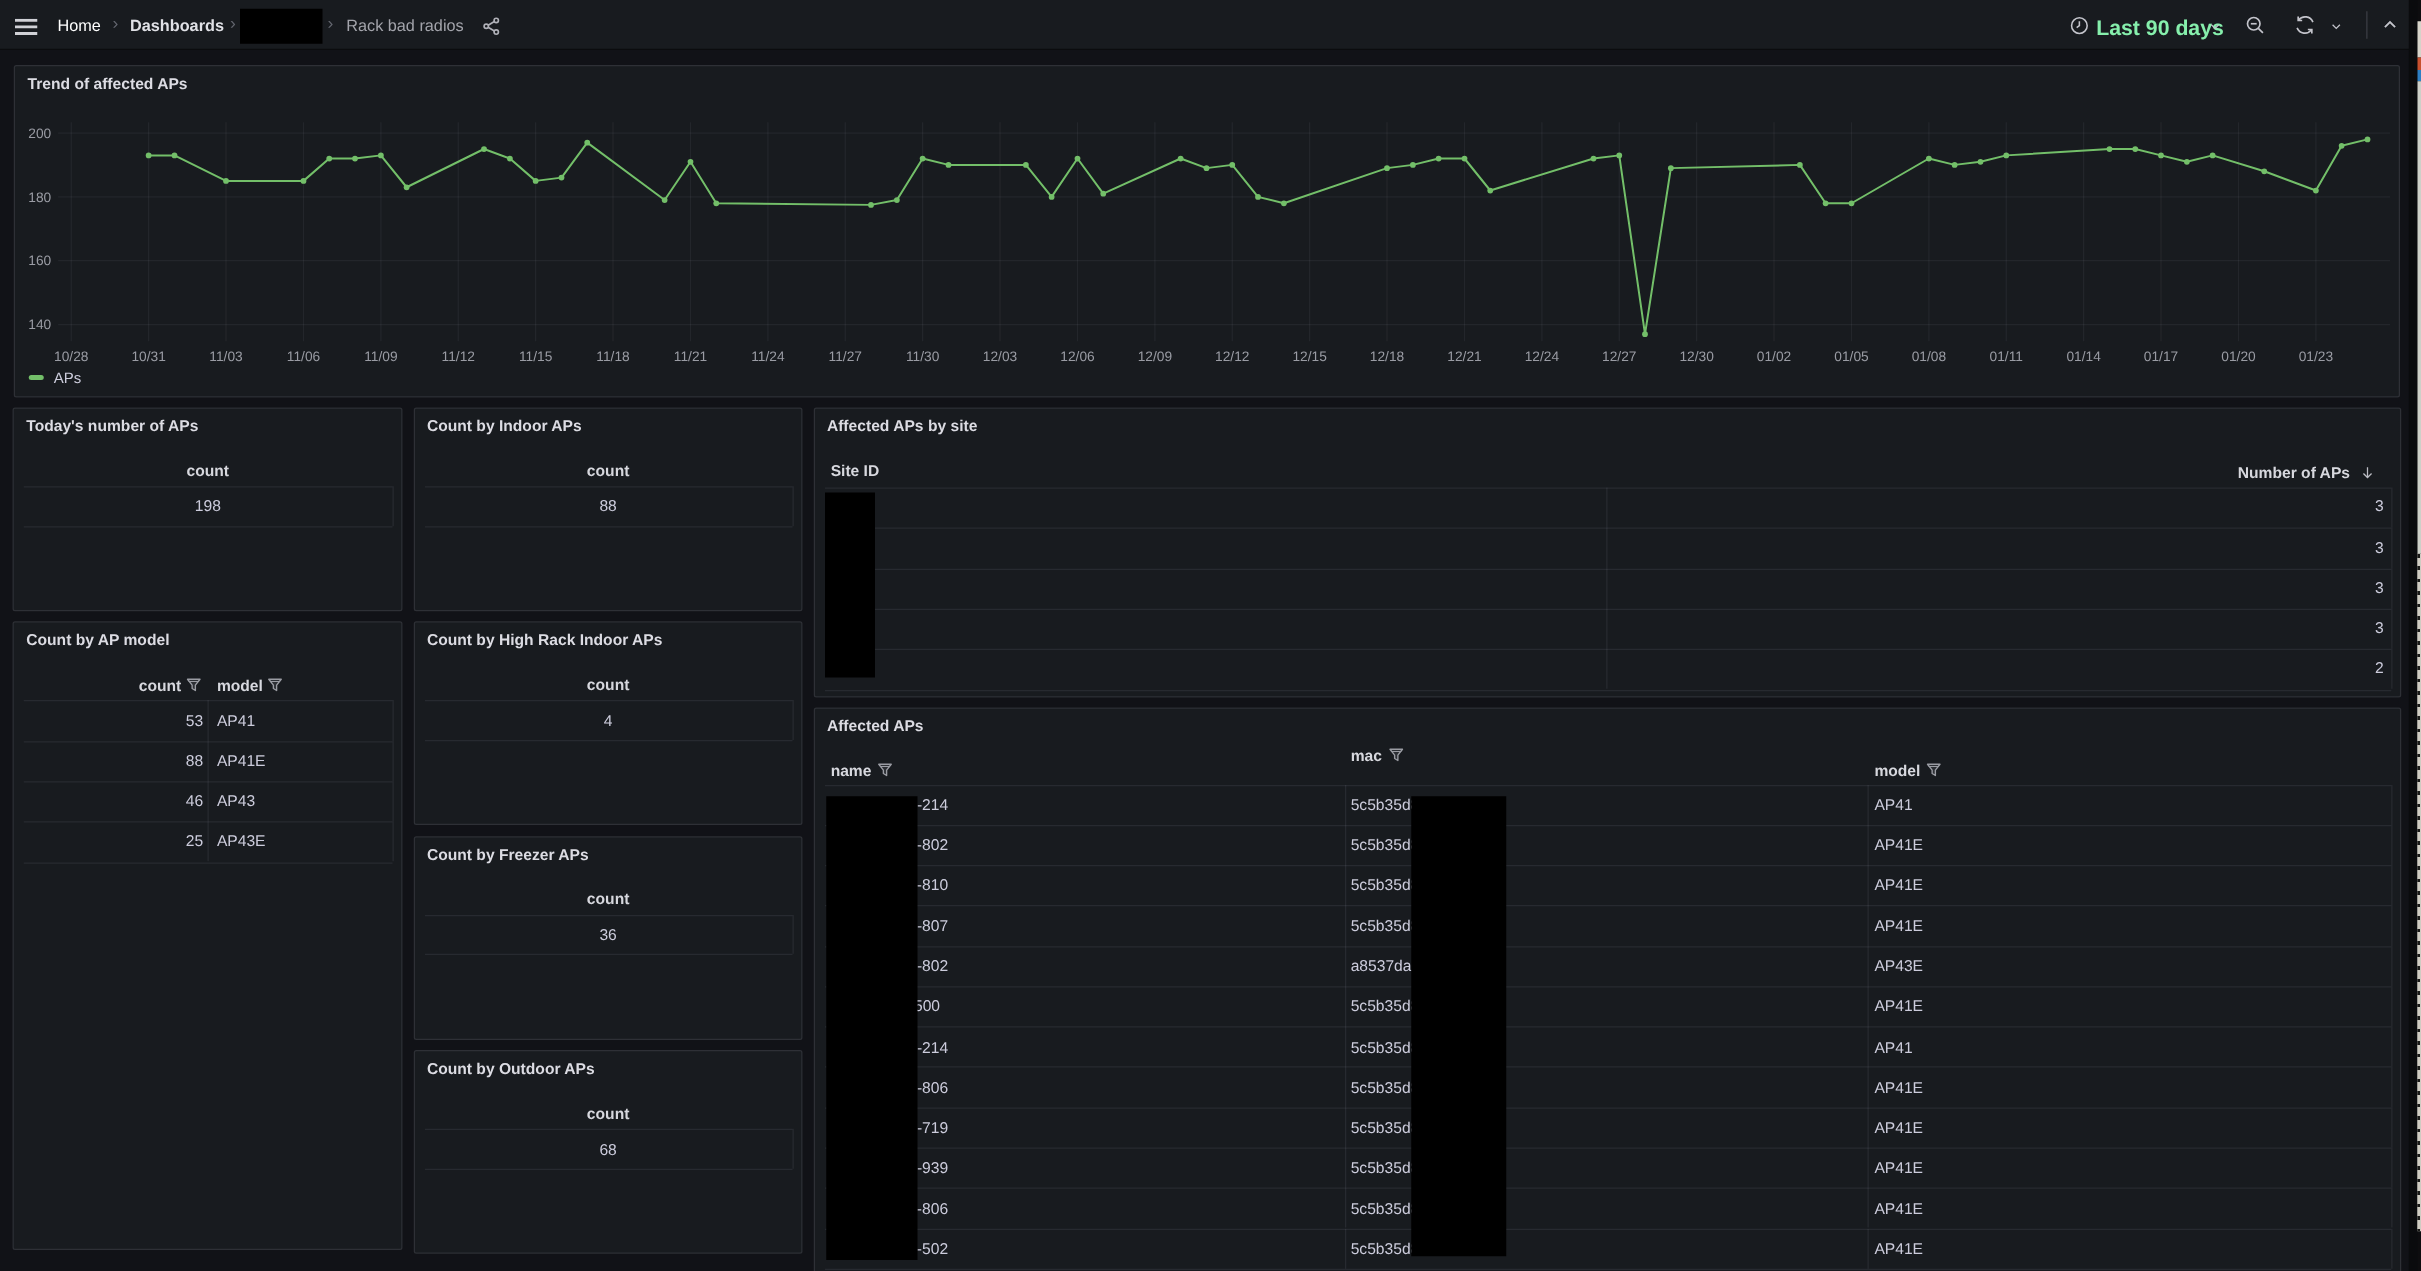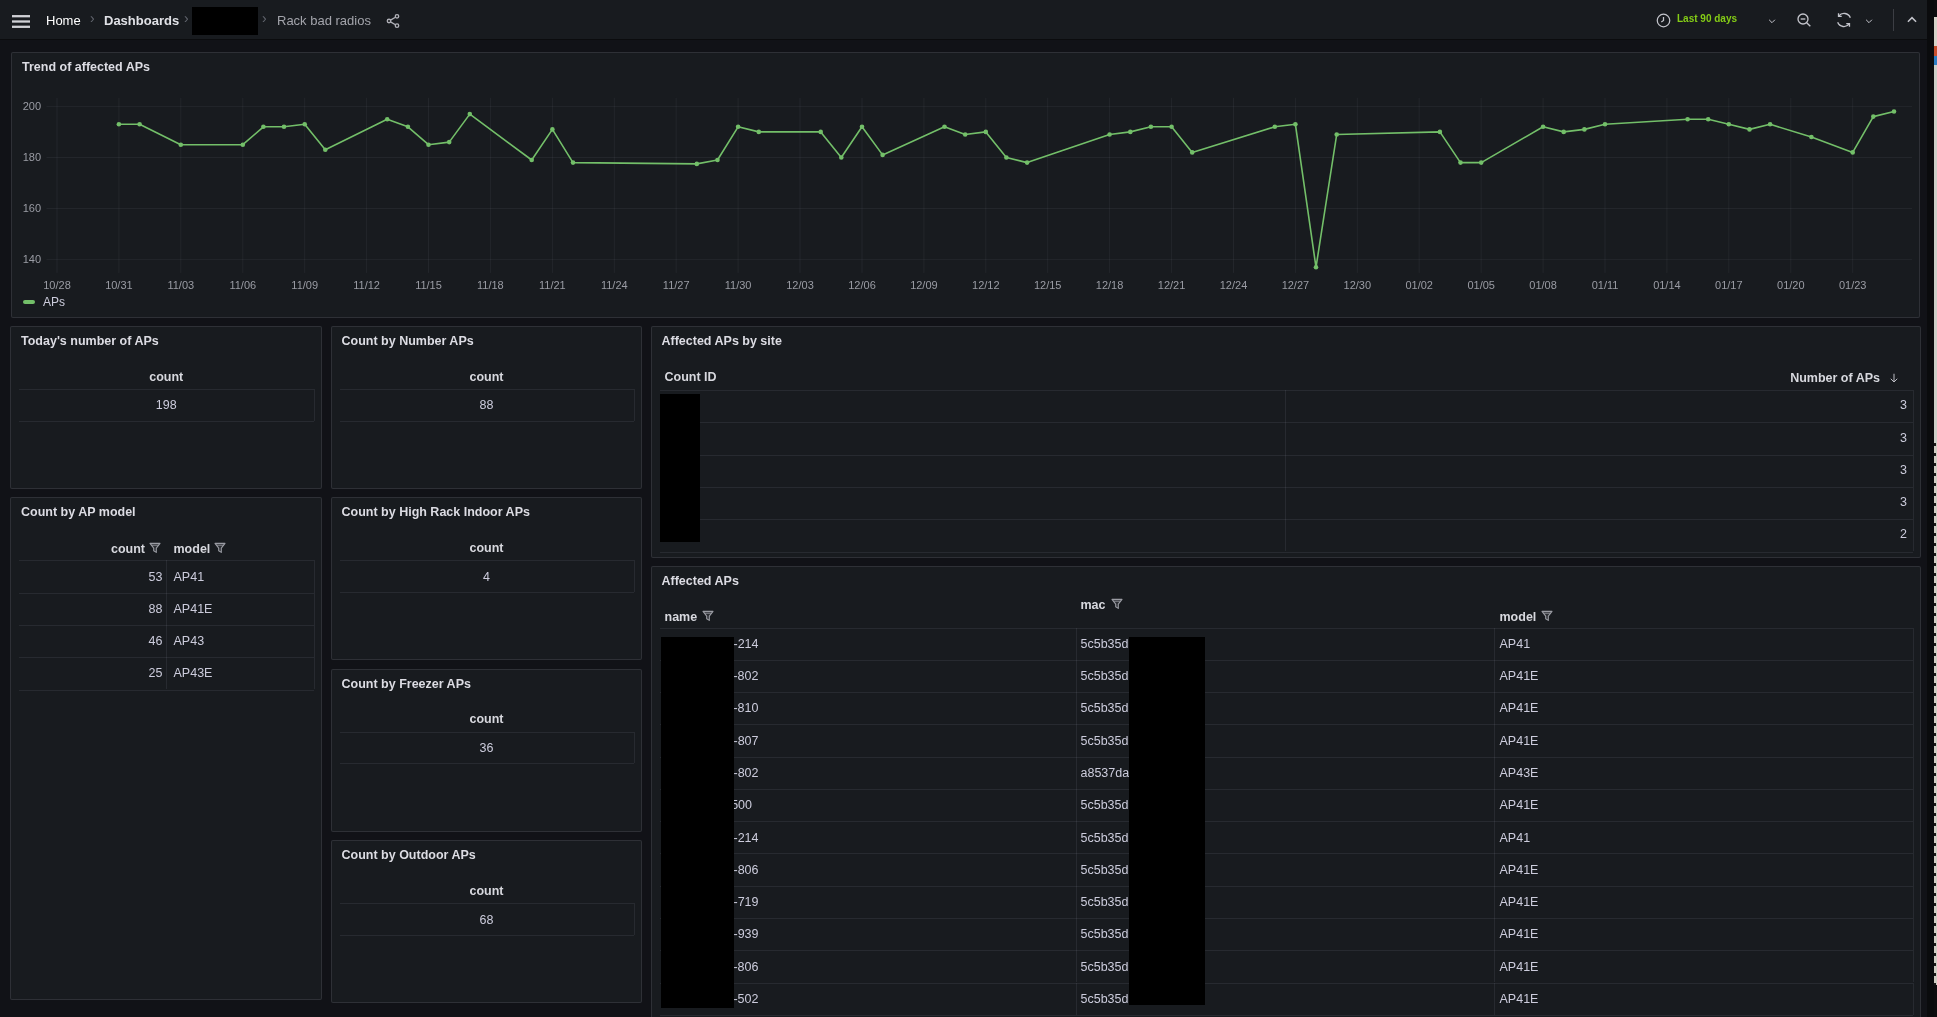--- a/index.html
+++ b/index.html
@@ -29,21 +29,21 @@
       <circle cx="18" cy="5" r="2.6"></circle>
       <circle cx="6" cy="12" r="2.6"></circle>
       <circle cx="18" cy="19" r="2.6"></circle>
       <line x1="8.3" y1="10.7" x2="15.7" y2="6.4"></line>
       <line x1="8.3" y1="13.3" x2="15.7" y2="17.6"></line>
     </svg>
 <svg width="15" height="15" viewBox="0 0 24 24" style="position:absolute;left:1656px;top:13px" fill="none" stroke="#c3c4cb" stroke-width="2">
       <circle cx="12" cy="12" r="10"></circle>
       <polyline points="12,6.5 12,12 8.5,14.5"></polyline>
     </svg>
-<div style="position:absolute;left:1677px;top:13px;font-size:10px;font-weight:600;color:#84cc16">Last 90 days</div>
+<div style="position:absolute;left:1677px;top:13px;font-size:17px;font-weight:600;color:#86efac">Last 90 days</div>
 <svg width="10" height="10" viewBox="0 0 24 24" style="position:absolute;left:1767px;top:16px" fill="none" stroke="#c3c4cb" stroke-width="2.4">
       <polyline points="5,9 12,16 19,9"></polyline>
     </svg>
 <svg width="16" height="16" viewBox="0 0 24 24" style="position:absolute;left:1796px;top:12px" fill="none" stroke="#c3c4cb" stroke-width="2">
       <circle cx="10.5" cy="10.5" r="7.5"></circle>
       <line x1="16" y1="16" x2="21.5" y2="21.5"></line>
       <line x1="7" y1="10.5" x2="14" y2="10.5"></line>
     </svg>
 <svg width="16" height="16" viewBox="0 0 24 24" style="position:absolute;left:1836px;top:12px" fill="none" stroke="#c3c4cb" stroke-width="2">
       <path d="M21.5 8.5A10 10 0 0 0 4.2 6.2"></path>
@@ -191,21 +191,21 @@
   </div>
 <div class="panel" style="left:10px;top:325.5px;width:311.5px;height:163px">
     <div class="ptitle" style="left:10px;top:7px">Today's number of APs</div>
     <div class="th" style="left:8px;top:43px;width:294.5px;text-align:center">count</div>
     <div class="hline" style="left:8px;top:62.8px;width:294.5px"></div>
     <div class="cell" style="left:8px;top:71.8px;width:294.5px;text-align:center">198</div>
     <div class="vline" style="left:302.5px;top:62.8px;height:31.5px"></div>
     <div class="hline" style="left:8px;top:94.3px;width:294.5px"></div>
   </div>
 <div class="panel" style="left:330.5px;top:325.5px;width:311px;height:163px">
-    <div class="ptitle" style="left:10px;top:7px">Count by Number APs</div>
+    <div class="ptitle" style="left:10px;top:7px">Count by Indoor APs</div>
     <div class="th" style="left:8px;top:43px;width:294px;text-align:center">count</div>
     <div class="hline" style="left:8px;top:62.8px;width:294px"></div>
     <div class="cell" style="left:8px;top:71.8px;width:294px;text-align:center">88</div>
     <div class="vline" style="left:302px;top:62.8px;height:31.5px"></div>
     <div class="hline" style="left:8px;top:94.3px;width:294px"></div>
   </div>
 <div class="panel" style="left:330.5px;top:497px;width:311px;height:163px">
     <div class="ptitle" style="left:10px;top:7px">Count by High Rack Indoor APs</div>
     <div class="th" style="left:8px;top:42.5px;width:294px;text-align:center">count</div>
     <div class="hline" style="left:8px;top:62.3px;width:294px"></div>
@@ -256,21 +256,21 @@
     <div class="vline" style="left:302.5px;top:126.9px;height:32.3px"></div>
     <div class="hline" style="left:8px;top:159.2px;width:294.5px"></div>
     <div class="cell" style="left:8px;top:168.4px;width:143.5px;text-align:right">25</div>
     <div class="cell" style="left:162.5px;top:168.4px">AP43E</div>
     <div class="vline" style="left:154.8px;top:159.2px;height:32.3px"></div>
     <div class="vline" style="left:302.5px;top:159.2px;height:32.3px"></div>
     <div class="hline" style="left:8px;top:191.5px;width:294.5px"></div>
   </div>
 <div class="panel" style="left:650.5px;top:325.5px;width:1270px;height:232.5px">
     <div class="ptitle" style="left:10px;top:7px">Affected APs by site</div>
-    <div class="th" style="left:13px;top:43px">Count ID</div>
+    <div class="th" style="left:13px;top:43px">Site ID</div>
     <div class="th" style="right:19.5px;top:43px">Number of APs<svg width="12" height="12" viewBox="0 0 24 24" style="margin-left:8px;position:relative;top:2px" fill="none" stroke="#bcbdc4" stroke-width="2">
         <line x1="12" y1="3.5" x2="12" y2="20"></line>
         <polyline points="5.5,13.5 12,20 18.5,13.5"></polyline>
       </svg></div>
     <div class="hline" style="left:8px;top:63.5px;width:1253.5px"></div>
     <div class="cell" style="left:8px;top:71.7px;width:1247.5px;text-align:right">3</div>
     <div class="vline" style="left:633.5px;top:63.5px;height:32.3px"></div>
     <div class="vline" style="left:1261.5px;top:63.5px;height:32.3px"></div>
     <div class="hline" style="left:8px;top:95.8px;width:1253.5px"></div>
     <div class="cell" style="left:8px;top:104.0px;width:1247.5px;text-align:right">3</div>

